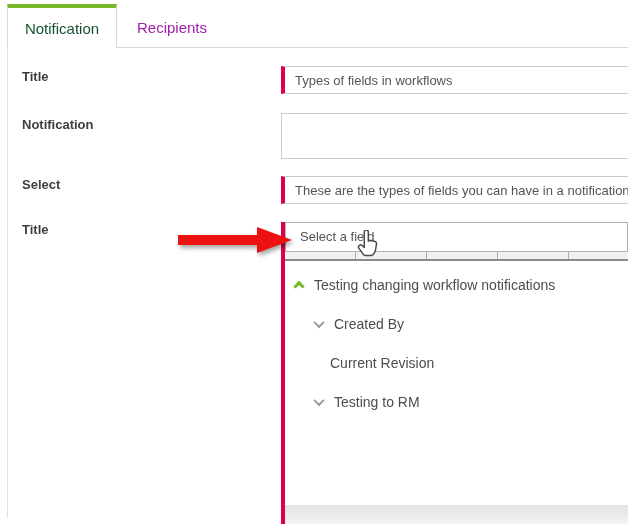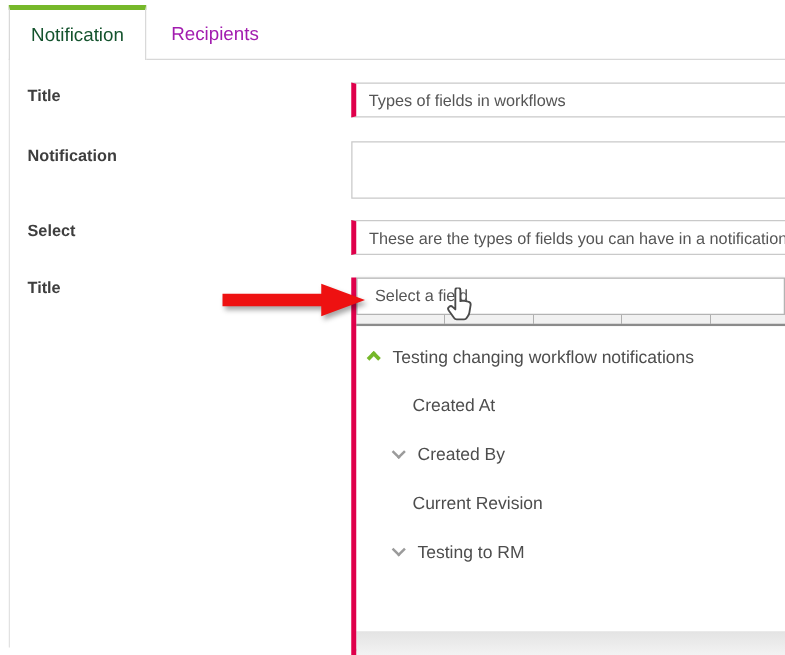--- a/index.html
+++ b/index.html
@@ -109,24 +109,20 @@
   <div class="body-select">
     <span>Select a field</span>
   </div>
   <div class="tick-strip"></div>
 
   <div class="dropdown">
     <div class="dd-item lvl0">
       <span class="caret up"></span>
       <span>Testing changing workflow notifications</span>
     </div>
-    <div class="dd-item lvl1 nocaret">
-
-      <span>Created At</span>
-    </div>
     <div class="dd-item lvl1">
       <span class="caret down"></span>
       <span>Created By</span>
     </div>
     <div class="dd-item lvl1 nocaret">
 
       <span>Current Revision</span>
     </div>
     <div class="dd-item lvl1">
       <span class="caret down"></span>

